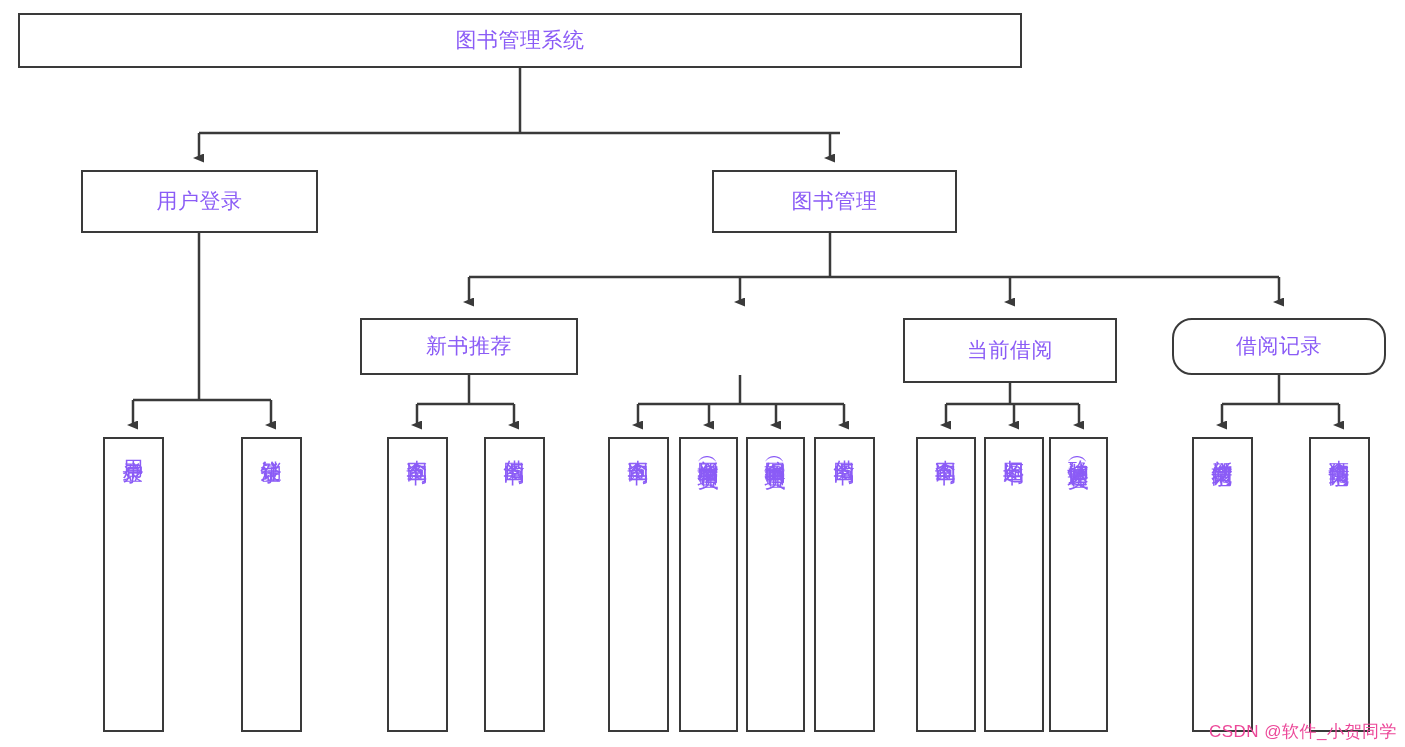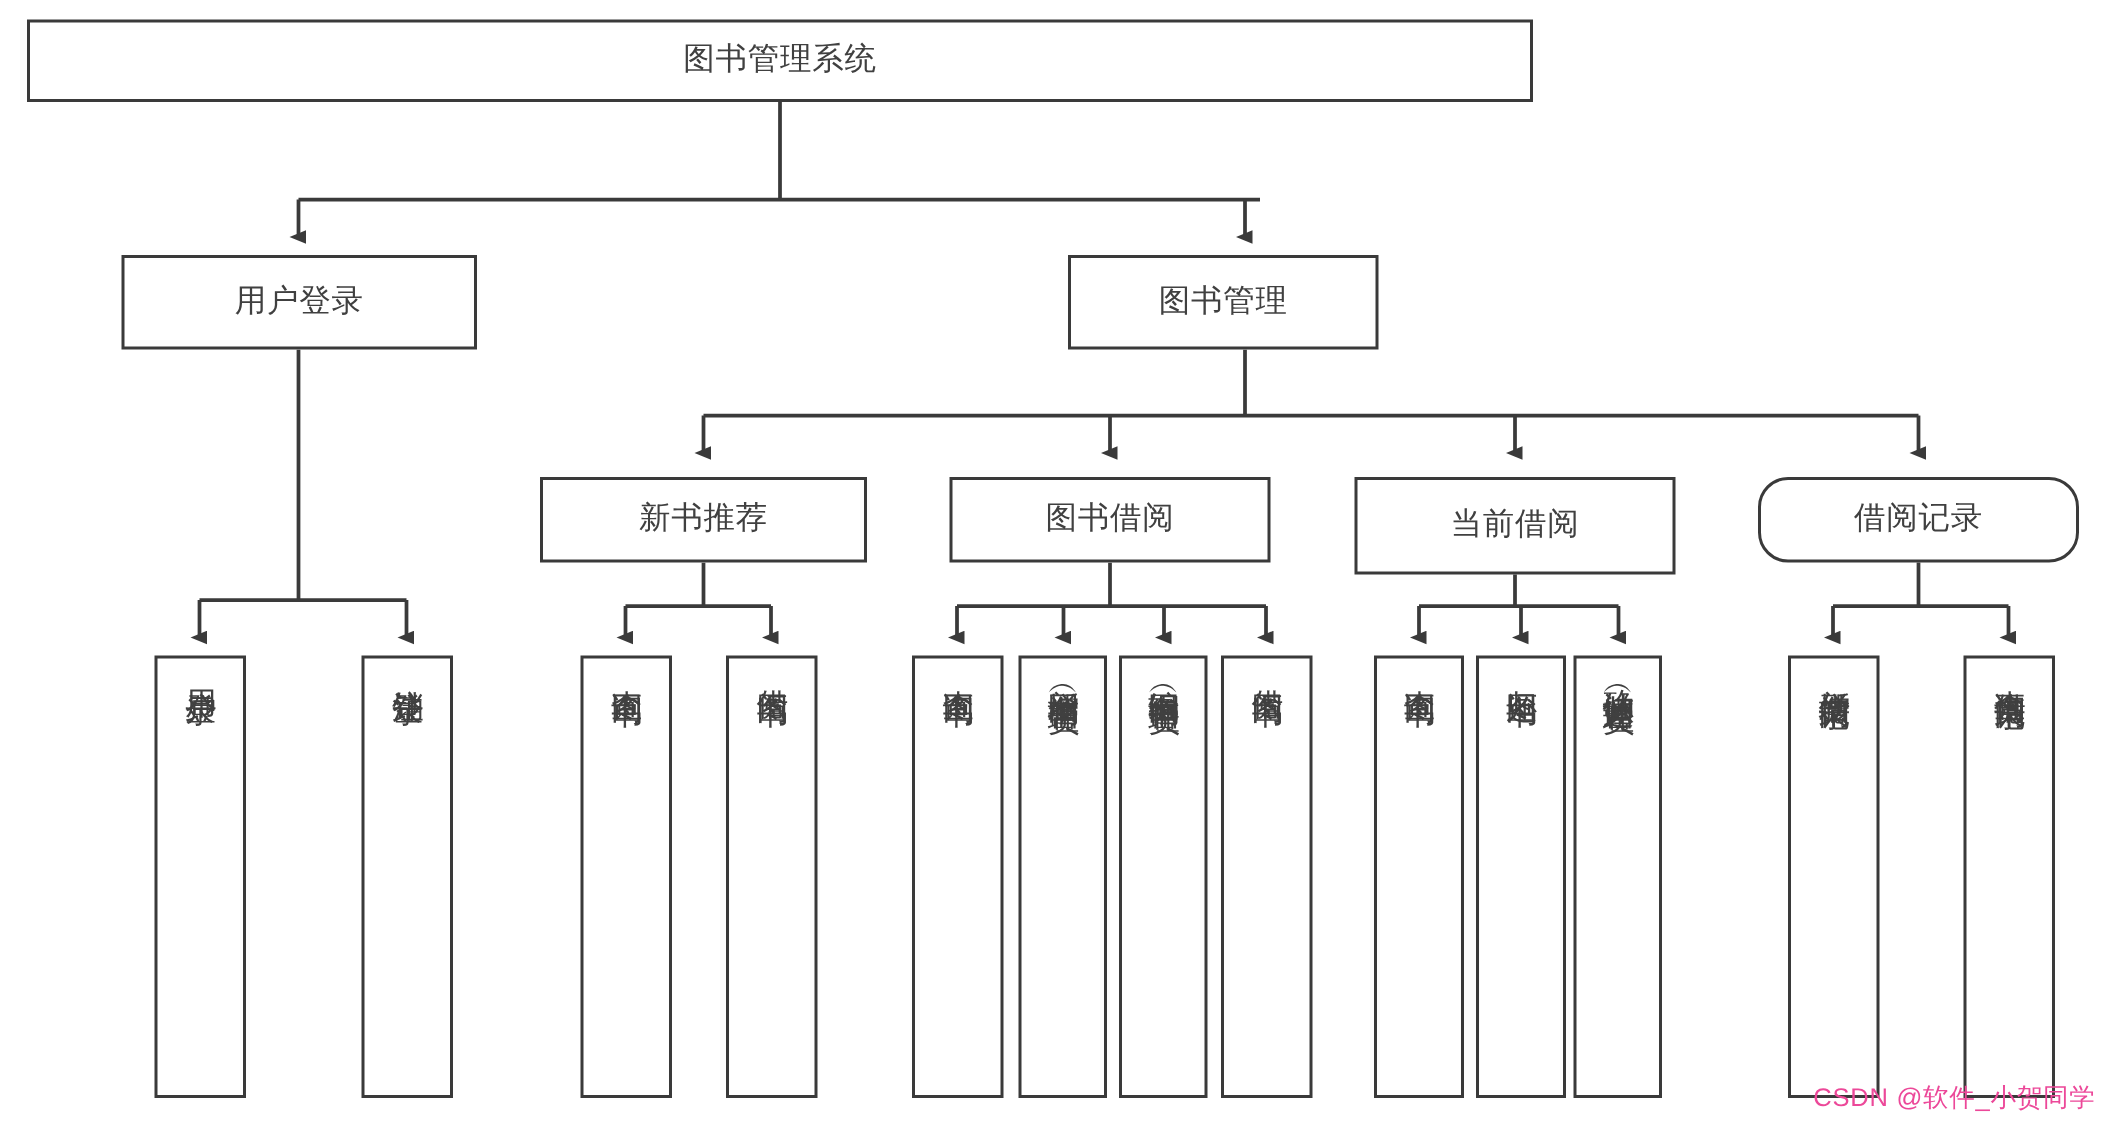--- a/index.html
+++ b/index.html
@@ -30,21 +30,21 @@
     display: flex;
     align-items: center;
     justify-content: center;
     color: #1a1a1a;
   }
   .node-label {
     display: block;
     text-align: center;
     line-height: 1.18;
     white-space: nowrap;
-    color: #404040;
+    color: #8b5cf6;
   }
   .h-node .node-label {
     font-size: 21px;
     letter-spacing: 0.5px;
   }
   .v-node {
     align-items: flex-start;
     justify-content: center;
     padding-top: 4px;
   }
@@ -121,29 +121,26 @@
     </g>
   </svg>
 
   <div class="node h-node" style="left:18px; top:13px; width:1004px; height:55px;">
     <span class="node-label">图书管理系统</span>
   </div>
 
   <div class="node h-node" style="left:81px; top:170px; width:237px; height:63px;">
     <span class="node-label">用户登录</span>
   </div>
-  <div class="node h-node" style="left:712px; top:170px; width:207px; height:63px;">
+  <div class="node h-node" style="left:712px; top:170px; width:245px; height:63px;">
     <span class="node-label">图书管理</span>
   </div>
 
   <div class="node h-node" style="left:360px; top:318px; width:218px; height:57px;">
     <span class="node-label">新书推荐</span>
-  </div>
-  <div class="node h-node" style="left:633px; top:318px; width:214px; height:57px;">
-    <span class="node-label">图书借阅</span>
   </div>
   <div class="node h-node" style="left:903px; top:318px; width:214px; height:65px;">
     <span class="node-label">当前借阅</span>
   </div>
   <div class="node h-node" style="left:1172px; top:318px; width:214px; height:57px;border-radius:20px;">
     <span class="node-label">借阅记录</span>
   </div>
 
   <div class="node v-node" style="left:103px; top:437px; width:61px; height:295px;">
     <span class="node-label">用户登录</span>

